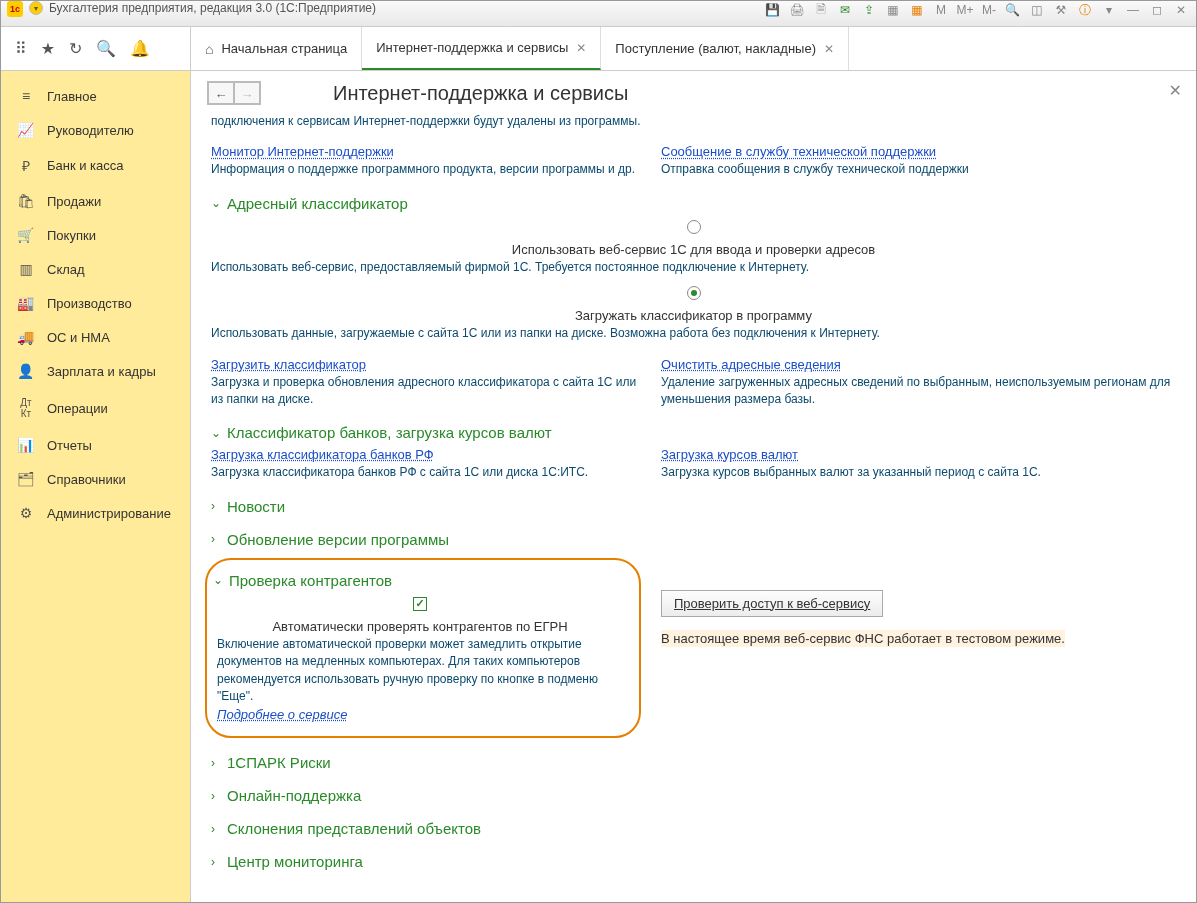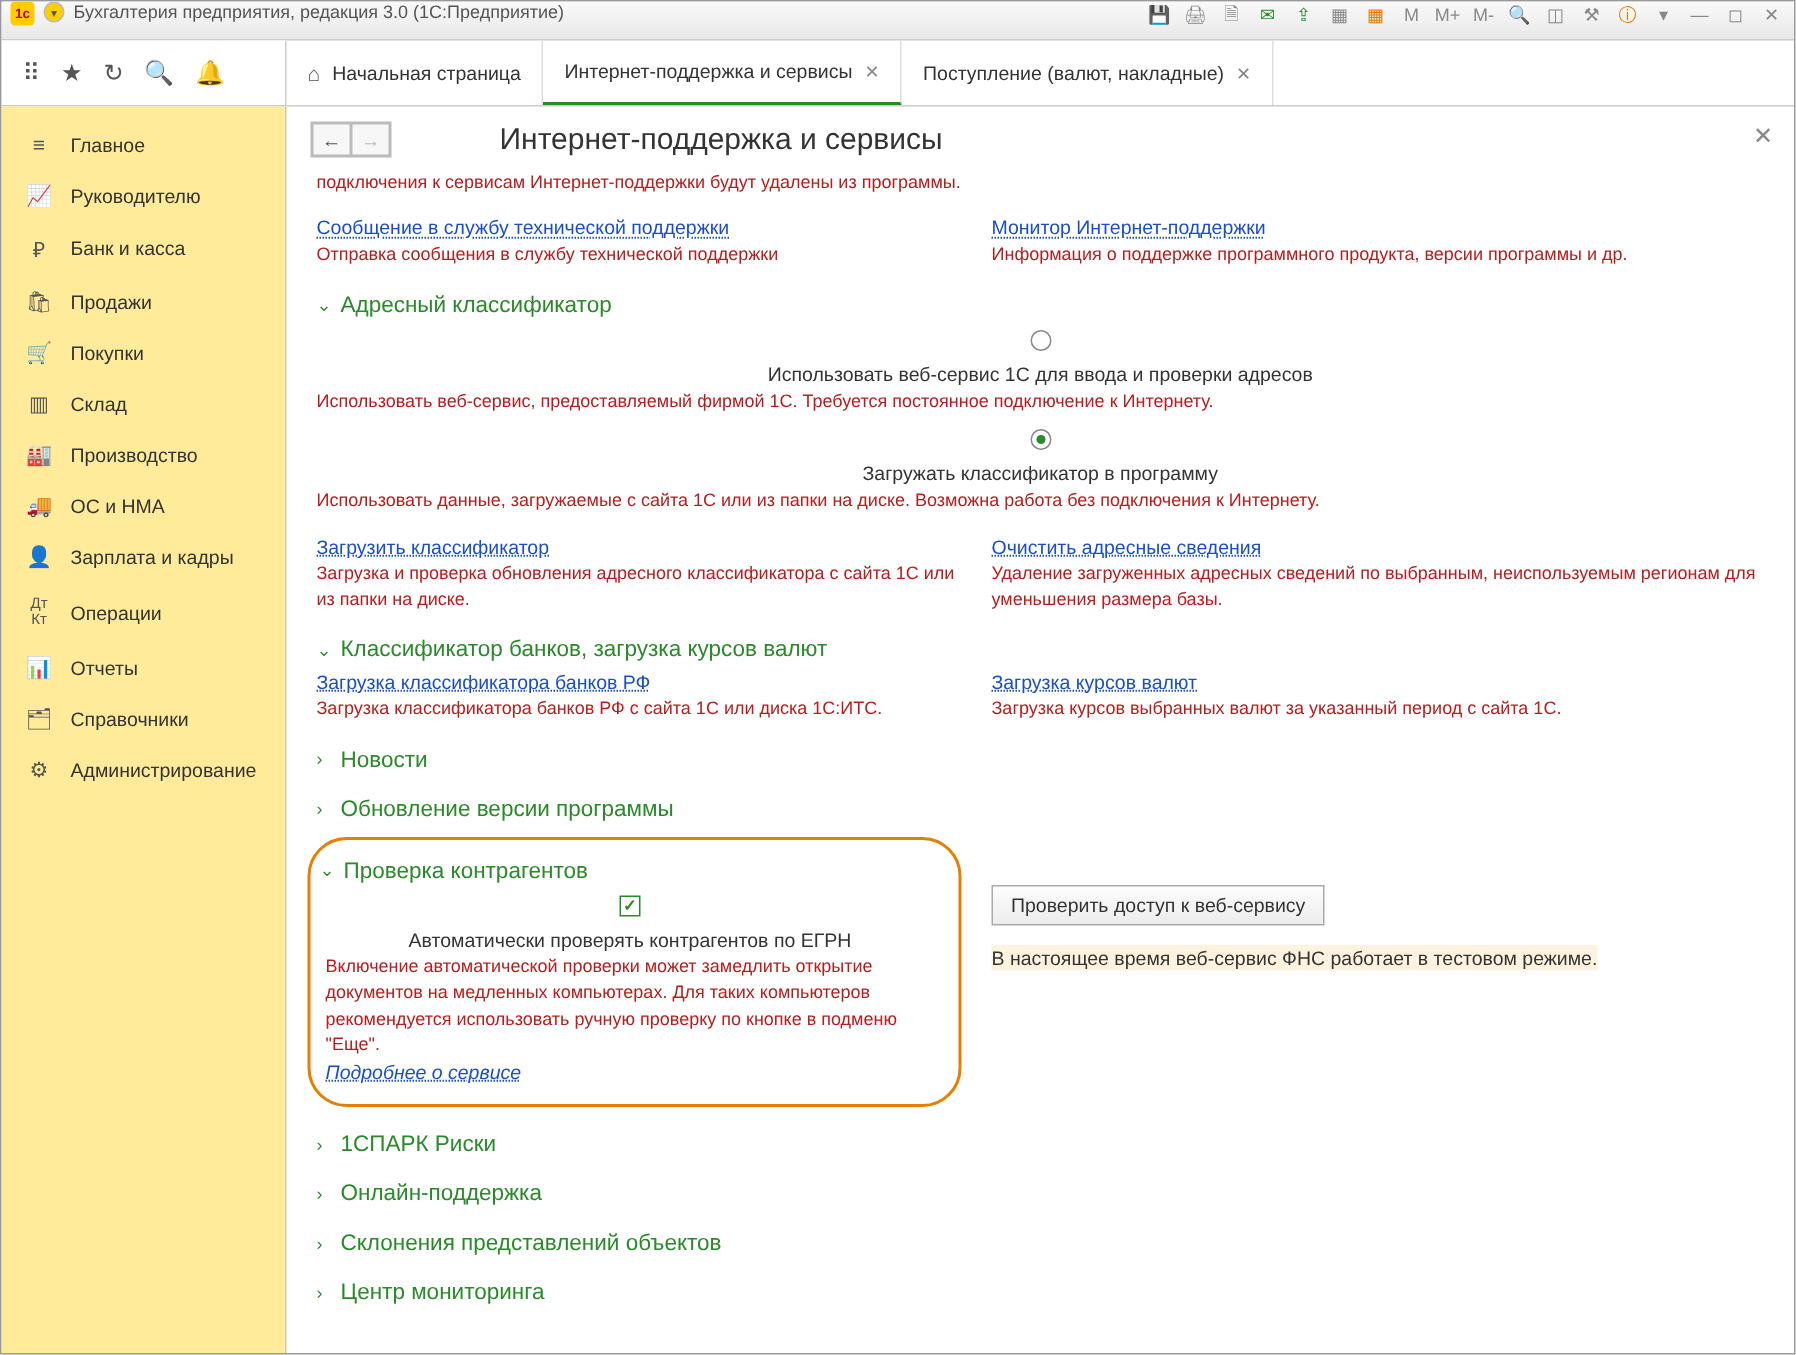--- a/index.html
+++ b/index.html
@@ -27,30 +27,30 @@
 .content-head { display:flex; align-items:center; gap:12px; padding: 10px 16px 6px 16px; }
 .navbtn { width:26px; height:22px; border:1px solid #bbb; background:#f7f7f7; display:flex; align-items:center; justify-content:center; color:#555; cursor:pointer; font-size:13px;}
 .navbtn.disabled { color:#bbb; }
 .page-title { font-size:20px; color:#333; margin-left: 60px; }
 .close-page { position:absolute; right:14px; top:10px; font-size:16px; color:#888; cursor:pointer; }
 .scroll { flex:1; overflow-y:auto; overflow-x:hidden; padding: 0 20px 20px 20px; }
 .scroll::-webkit-scrollbar { width:16px; }
 .scroll::-webkit-scrollbar-thumb { background:#ccc; border:3px solid #fff; border-radius:8px;}
 .body-grid { display:grid; grid-template-columns: 430px 1fr; column-gap: 20px; }
 .full { grid-column: 1 / span 2; }
-.desc { color:#b91c1c; font-size:12px; line-height:1.45; margin-top:2px; }
+.desc { color:#0c4a6e; font-size:12px; line-height:1.45; margin-top:2px; }
 .link { color: #1a4ec8; text-decoration: underline dotted; cursor:pointer; font-size:13px; }
 .section-title { color: #2a8a2a; font-size:15px; margin-top:16px; display:flex; align-items:center; gap:6px; cursor:pointer; }
 .chev { display:inline-block; width:10px; color:#2a8a2a; font-size:12px;}
 .radio-row { display:flex; align-items:center; gap:8px; margin-top:8px; font-size:13px;flex-direction:column; }
 .radio { width:14px; height:14px; border:1px solid #888; border-radius:50%; display:inline-flex; align-items:center; justify-content:center; }
 .radio.sel::after { content:""; width:6px; height:6px; background:#2a8a2a; border-radius:50%; }
 .check { width:14px; height:14px; border:1px solid #2a8a2a; display:inline-flex; align-items:center; justify-content:center; color:#2a8a2a; font-size:11px; font-weight:bold; }
 .highlight-box { border:2px solid #e67e00; border-radius:26px; padding:12px 16px 14px 6px; margin-top:10px; margin-left:-6px;}
-.btn { display:inline-block; border:1px solid #aaa; background:linear-gradient(#fdfdfd,#ececec); padding:5px 12px; font-size:13px; cursor:pointer; }
+.btn { display:inline-block; border:1px solid #aaa; background:linear-gradient(#fdfdfd,#ececec); padding:5px 12px; font-size:13px; cursor:pointer;text-decoration:underline; }
 .warn-bg { background:#fff3e0; padding:1px 0; }
 .mt6{margin-top:6px;} .mt10{margin-top:10px;align-items:center;} .mt14{margin-top:14px;}
 .col { display:flex; flex-direction:column; }
 .home-icon{font-size:14px;color:#555;}
 </style>
 </head>
 <body>
 
 <div class="titlebar">
   <span class="logo">1c</span>
@@ -167,26 +167,26 @@
       </div>
       <div class="page-title">Интернет-поддержка и сервисы</div>
     </div>
 
     <div class="scroll">
       <div class="body-grid">
 
         <div class="full desc">подключения к сервисам Интернет-поддержки будут удалены из программы.</div>
 
         <div class="col mt14">
+          <span class="link">Монитор Интернет-поддержки</span>
+          <span class="desc">Информация о поддержке программного продукта, версии программы и др.</span>
+        </div>
+        <div class="col mt14">
           <span class="link">Сообщение в службу технической поддержки</span>
           <span class="desc">Отправка сообщения в службу технической поддержки</span>
-        </div>
-        <div class="col mt14">
-          <span class="link">Монитор Интернет-поддержки</span>
-          <span class="desc">Информация о поддержке программного продукта, версии программы и др.</span>
         </div>
 
         <div class="full section-title">
             <span class="chev">⌄</span>
             <span>Адресный классификатор</span>
           </div>
 
         <div class="full">
           <div class="radio-row">
             <span class="radio"></span>

